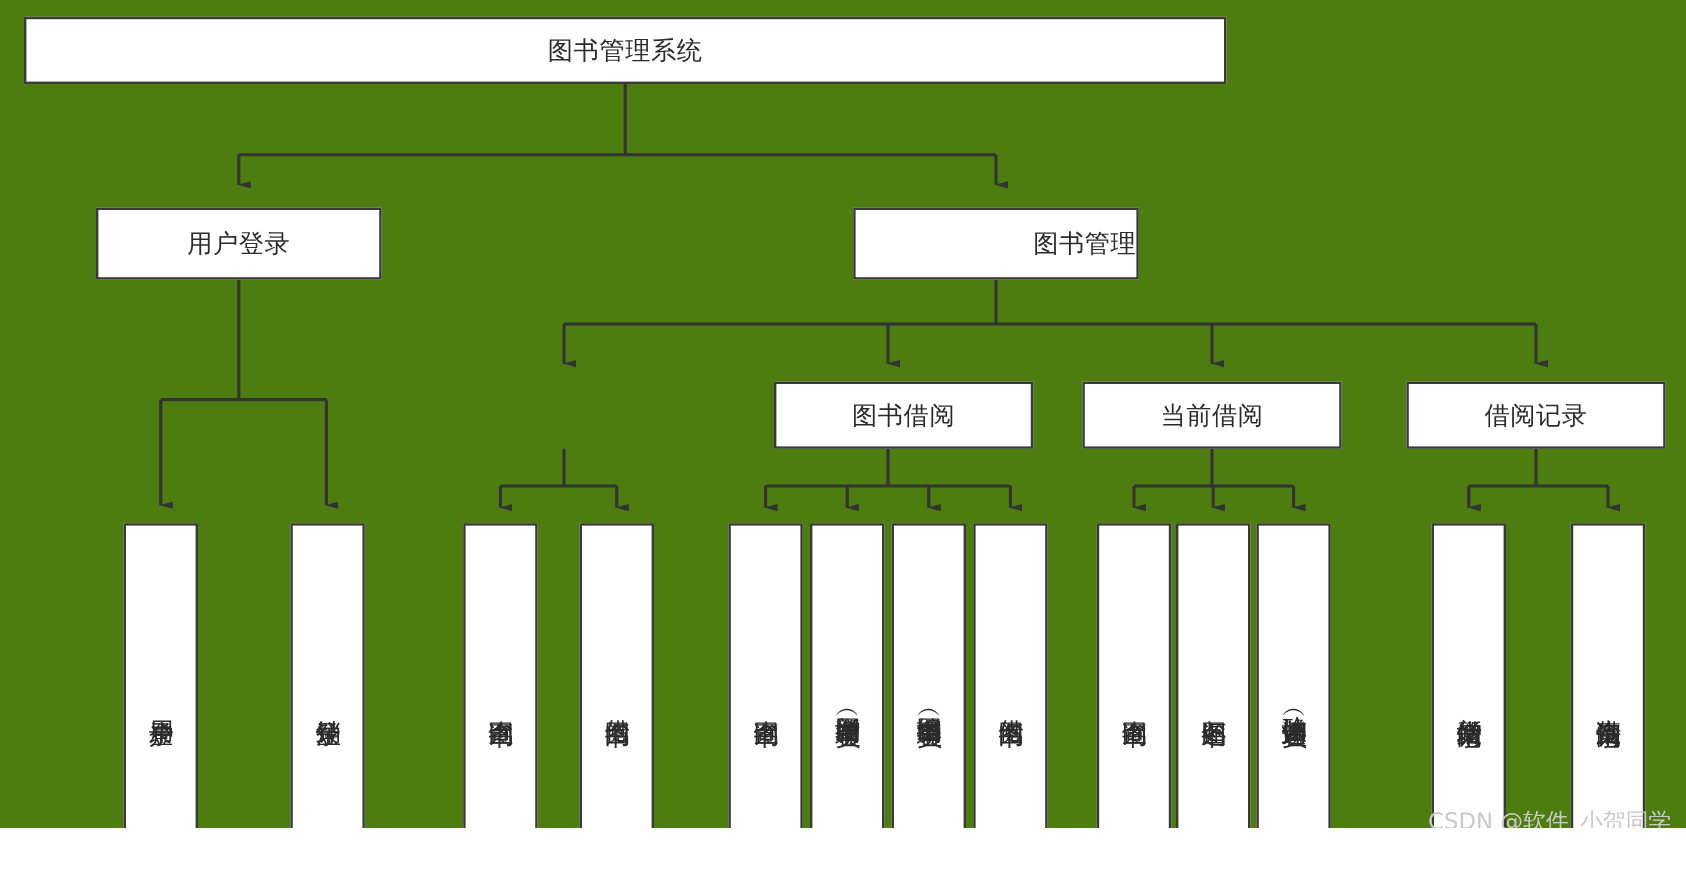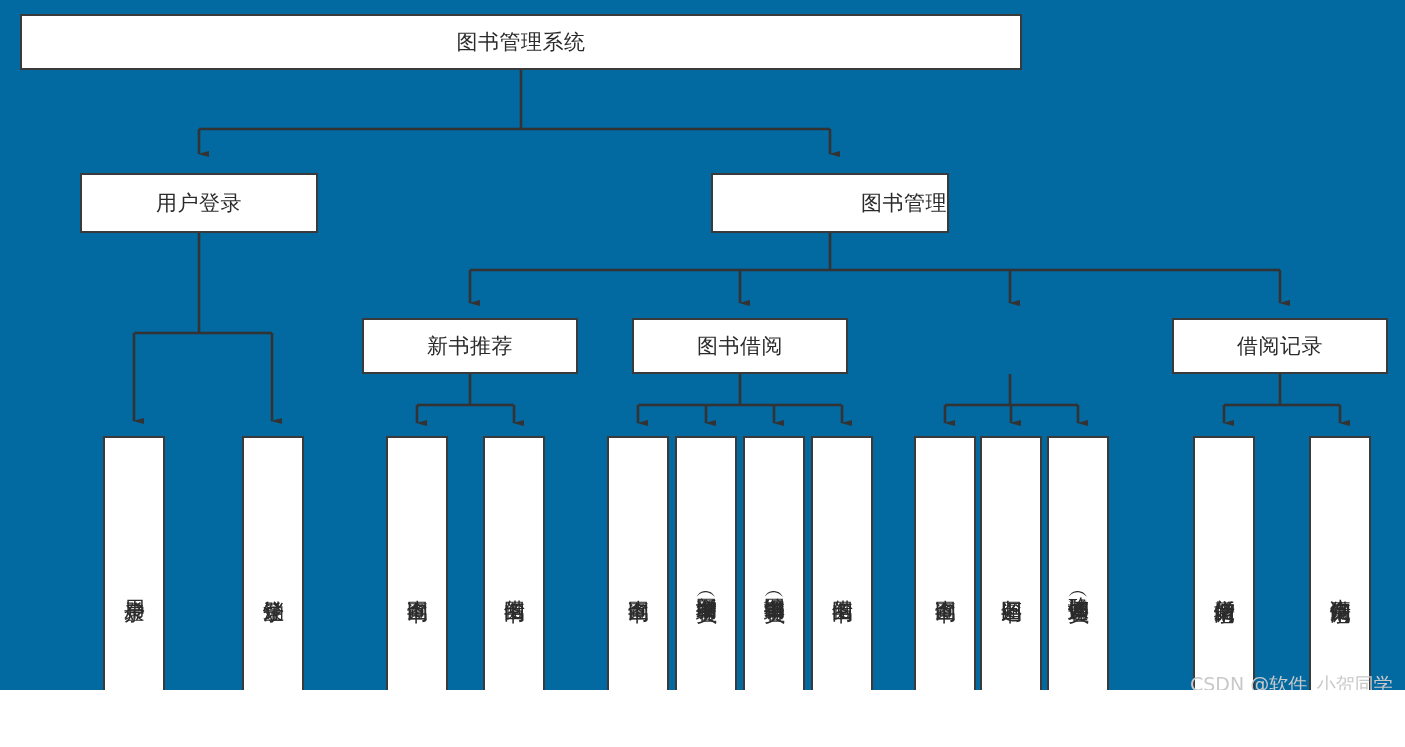--- a/index.html
+++ b/index.html
@@ -8,21 +8,21 @@
     padding: 0;
     background: #ffffff;
   }
   body {
     font-family: "DejaVu Sans", "Liberation Sans", sans-serif;
   }
   #canvas {
     position: relative;
     width: 1405px;
     height: 690px;
-    background: #0369a1;
+    background: #4d7c0f;
     overflow: hidden;
   }
   svg.wires {
     position: absolute;
     left: 0;
     top: 0;
     width: 1405px;
     height: 747px;
     pointer-events: none;
   }
@@ -125,25 +125,25 @@
     <span>图书管理系统</span>
   </div>
 
   <div class="node h" style="left:80px; top:173px; width:238px; height:60px;">
     <span>用户登录</span>
   </div>
   <div class="node h" style="left:711px; top:173px; width:238px; height:60px;justify-content:flex-end;">
     <span>图书管理</span>
   </div>
 
-  <div class="node h" style="left:362px; top:318px; width:216px; height:56px;">
-    <span>新书推荐</span>
+  <div class="node h" style="left:645px; top:318px; width:216px; height:56px;align-items:center;">
+    <span>图书借阅</span>
   </div>
-  <div class="node h" style="left:632px; top:318px; width:216px; height:56px;align-items:center;">
-    <span>图书借阅</span>
+  <div class="node h" style="left:902px; top:318px; width:216px; height:56px;">
+    <span>当前借阅</span>
   </div>
   <div class="node h" style="left:1172px; top:318px; width:216px; height:56px;">
     <span>借阅记录</span>
   </div>
 
   <div class="node v" style="left:103px; top:436px; width:62px; height:297px;">
     <span class="vlabel">用户登录</span>
   </div>
   <div class="node v" style="left:242px; top:436px; width:62px; height:297px;">
     <span class="vlabel">注销登录</span>

